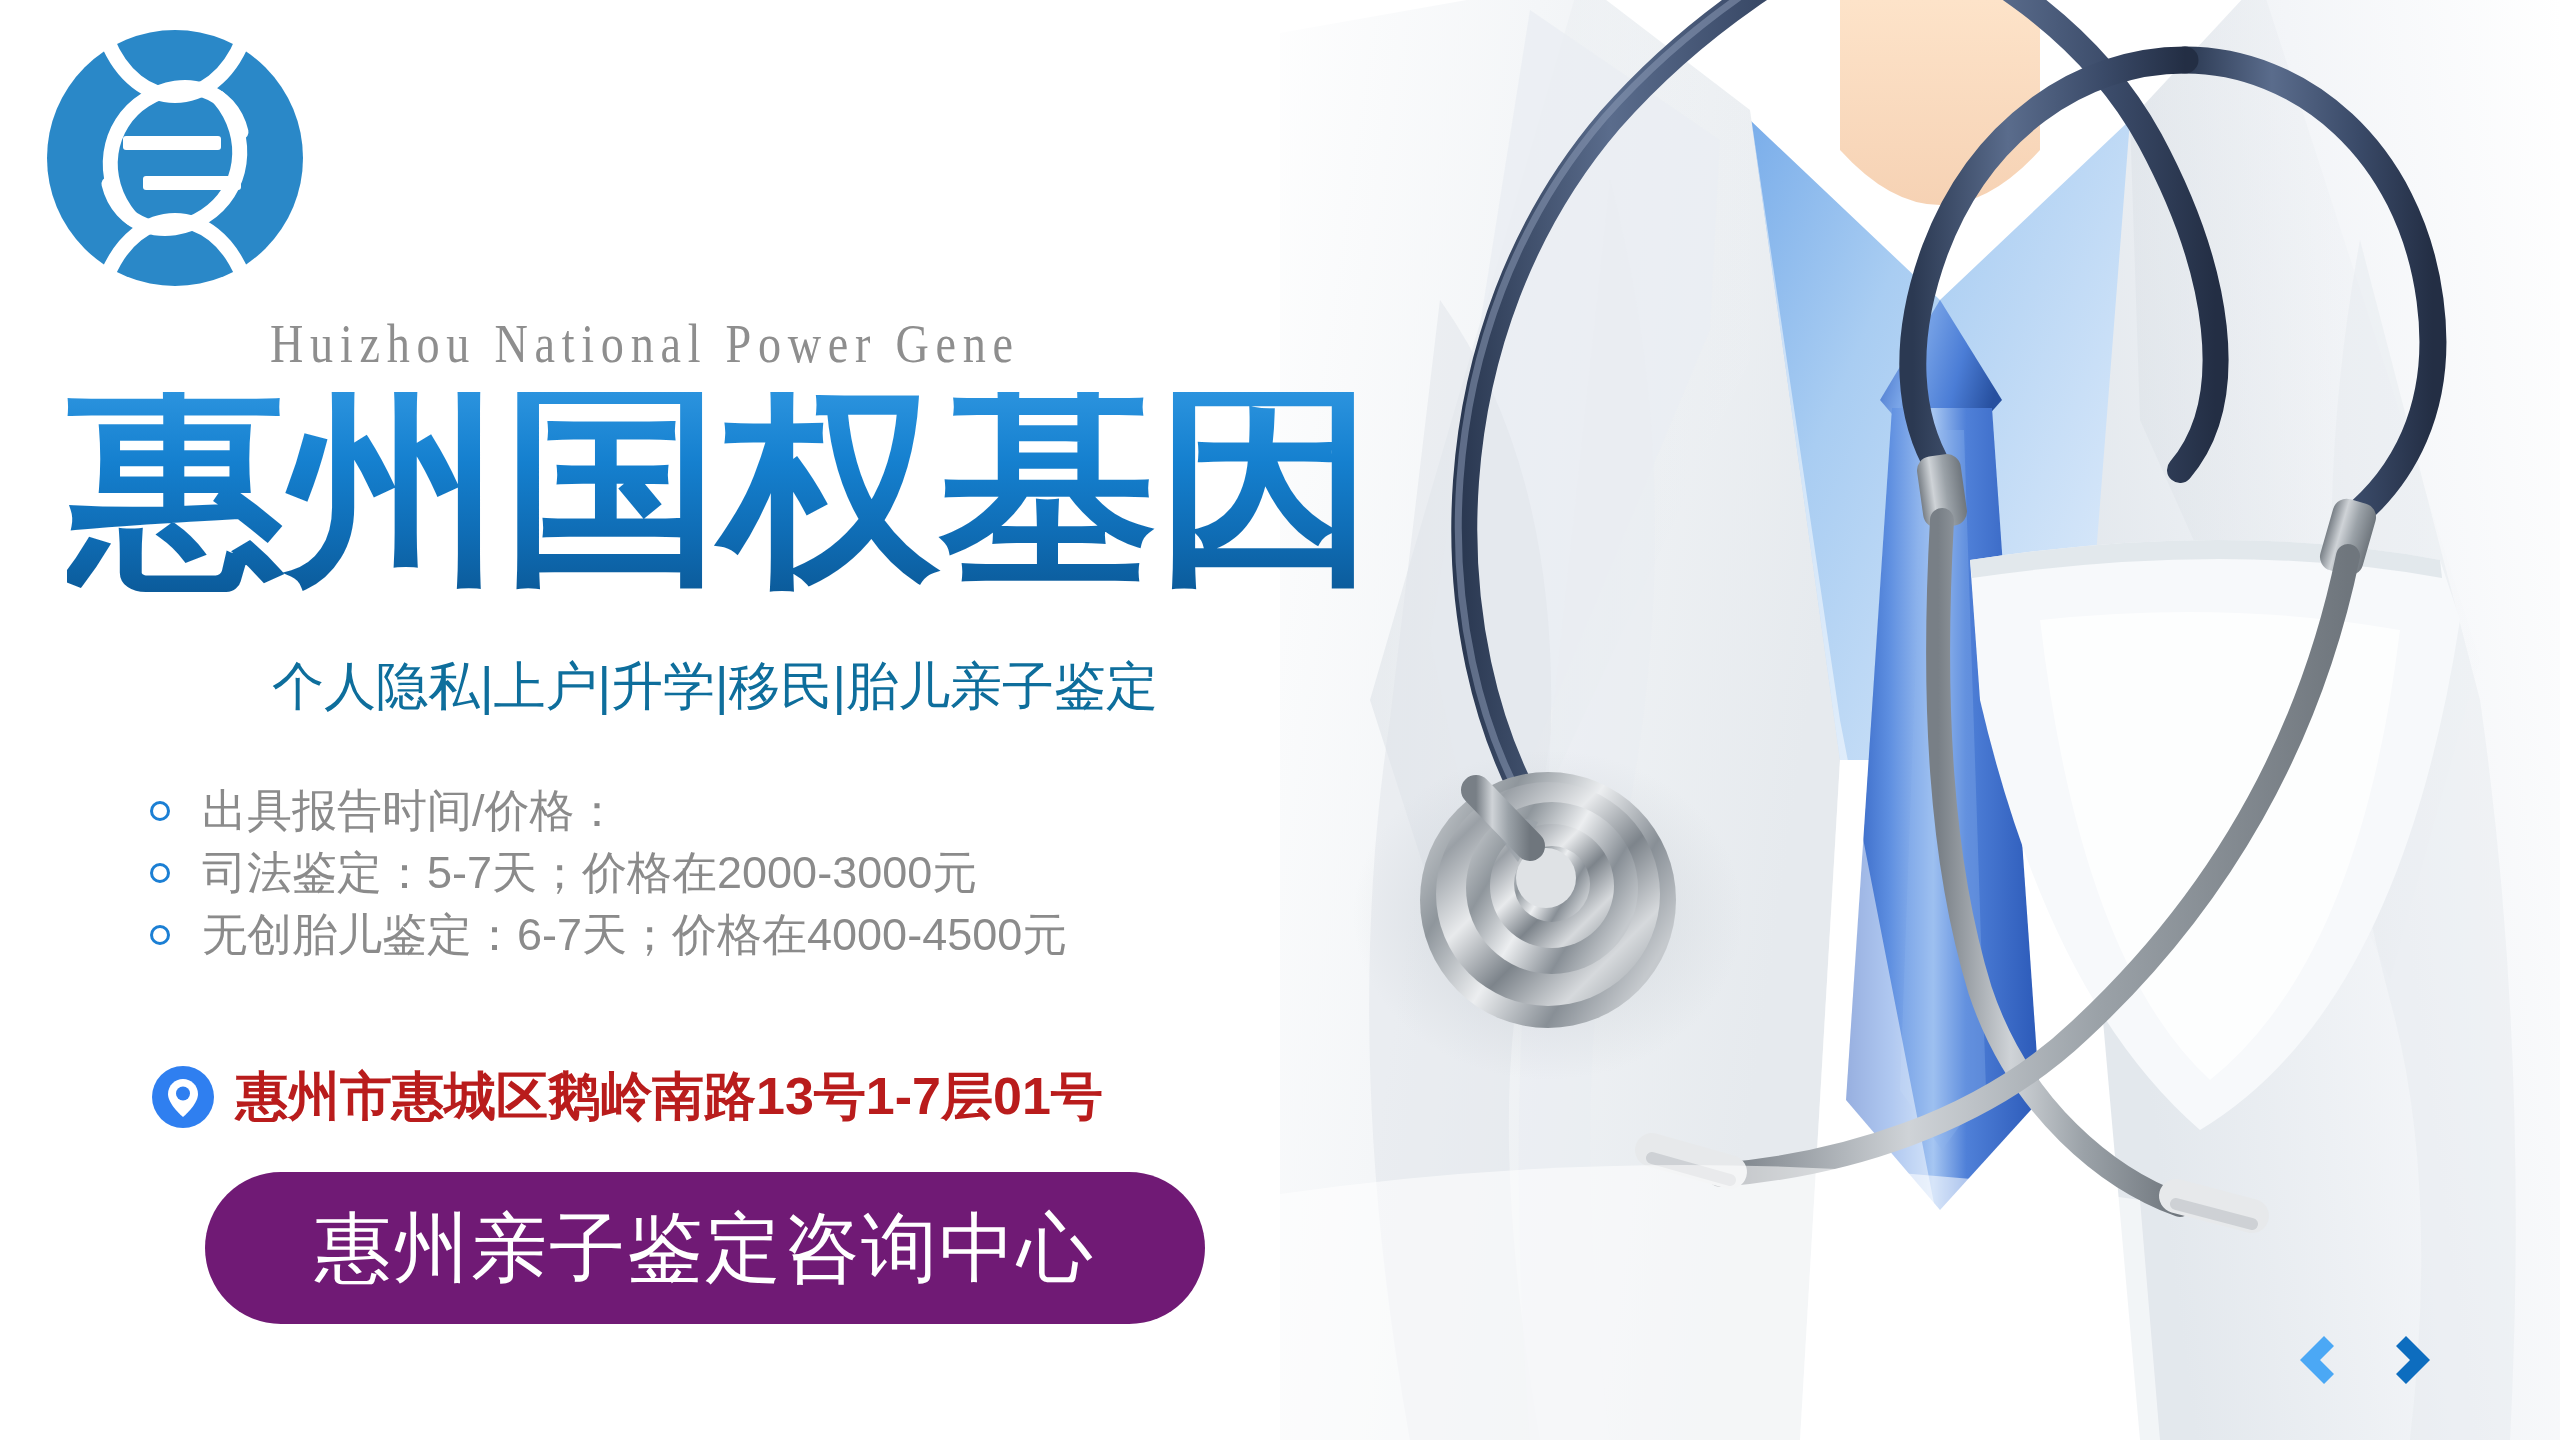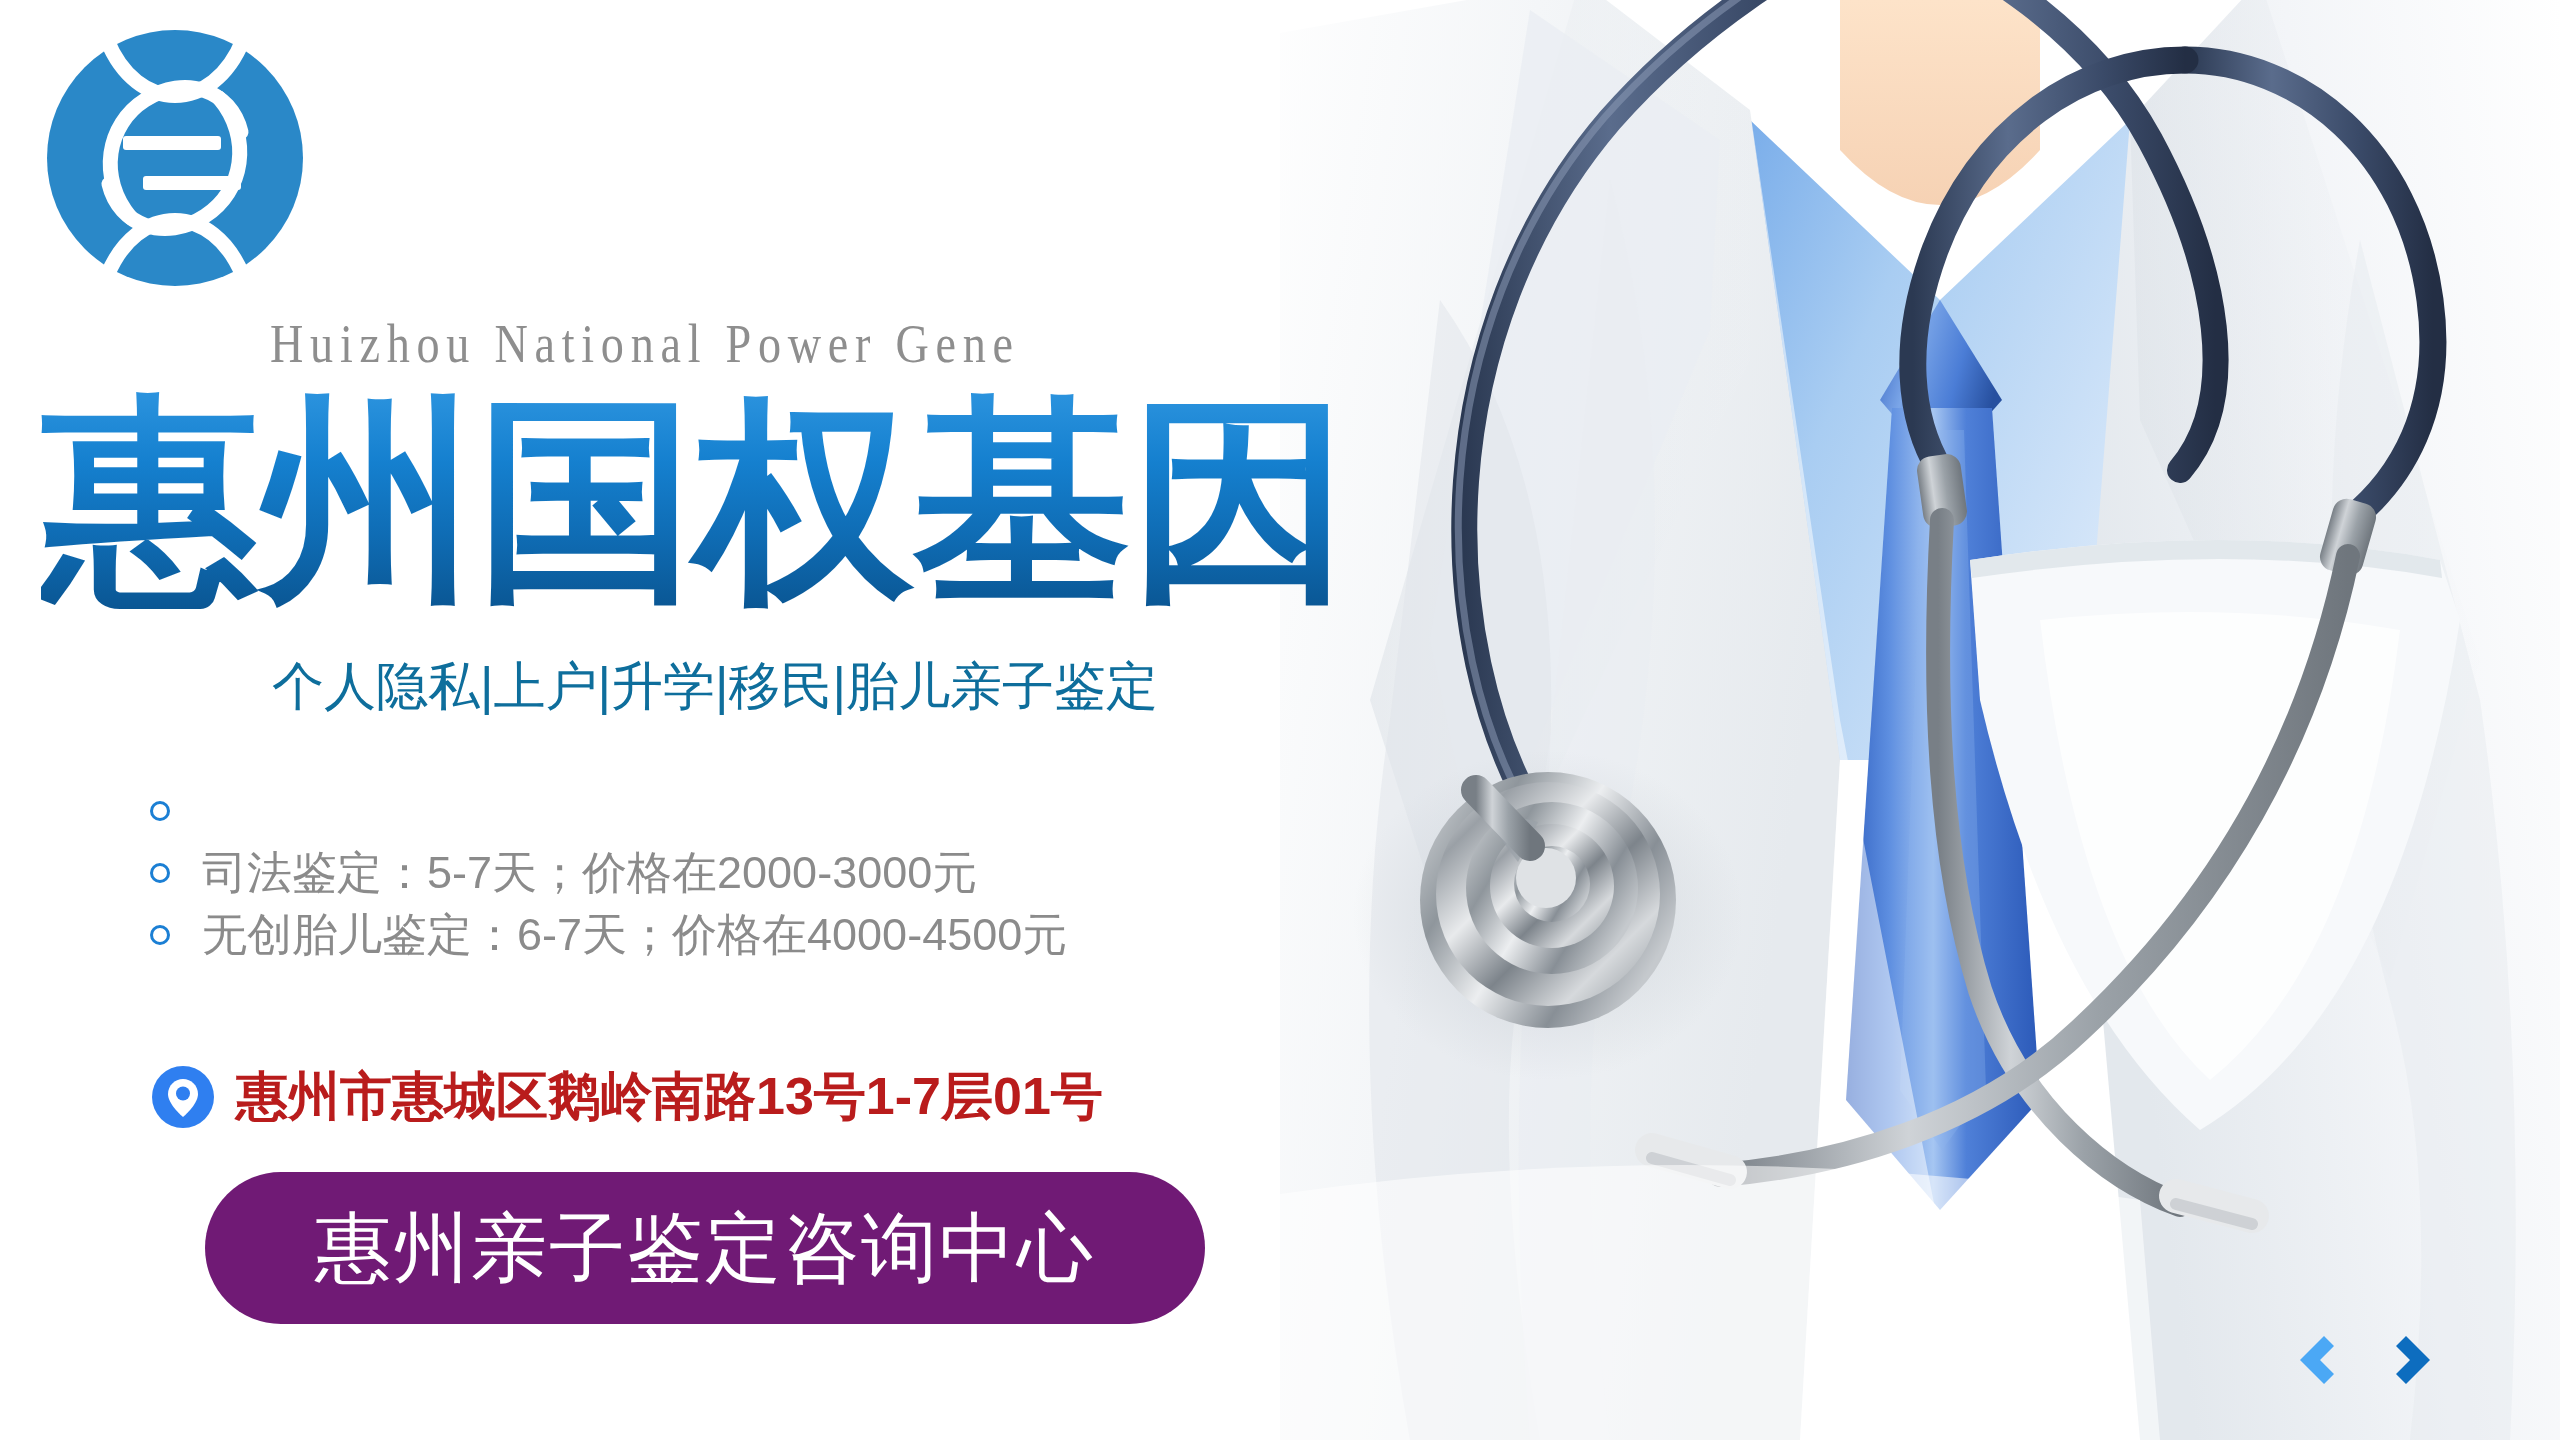--- a/index.html
+++ b/index.html
@@ -58,23 +58,23 @@
     letter-spacing: 8px;
     color: #8e8e8e;
     white-space: nowrap;
     transform: scaleX(0.84);
     transform-origin: left top;
     font-weight: 400;
   }
 
   #brand-cn {
     position: absolute;
-    left: 41px;
+    left: 67px;
     top: 392px;
-    font-family: Liberation Sans, sans-serif;
+    font-family: Liberation Mono, monospace;
     font-size: 218px;
     font-weight: bold;
     line-height: 1;
     letter-spacing: 0px;
     white-space: nowrap;
     background: linear-gradient(180deg, #2b93de 0%, #1580cf 32%, #0f6cb4 66%, #0a5693 100%);
     -webkit-background-clip: text;
     background-clip: text;
     color: transparent;
     -webkit-text-fill-color: transparent;
@@ -342,20 +342,21 @@
 
     <div id="brand-en">Huizhou National Power Gene</div>
 
     <div id="brand-cn">惠州国权基因</div>
 
     <div id="brand-services">个人隐私|上户|升学|移民|胎儿亲子鉴定</div>
 
     <div id="service-list">
       <div class="service-item">
         <span class="bullet-ring"></span>
+        <span class="service-text">出具报告时间/价格：</span>
       </div>
       <div class="service-item">
         <span class="bullet-ring"></span>
         <span class="service-text">司法鉴定：5-7天；价格在2000-3000元</span>
       </div>
       <div class="service-item">
         <span class="bullet-ring"></span>
         <span class="service-text">无创胎儿鉴定：6-7天；价格在4000-4500元</span>
       </div>
     </div>

